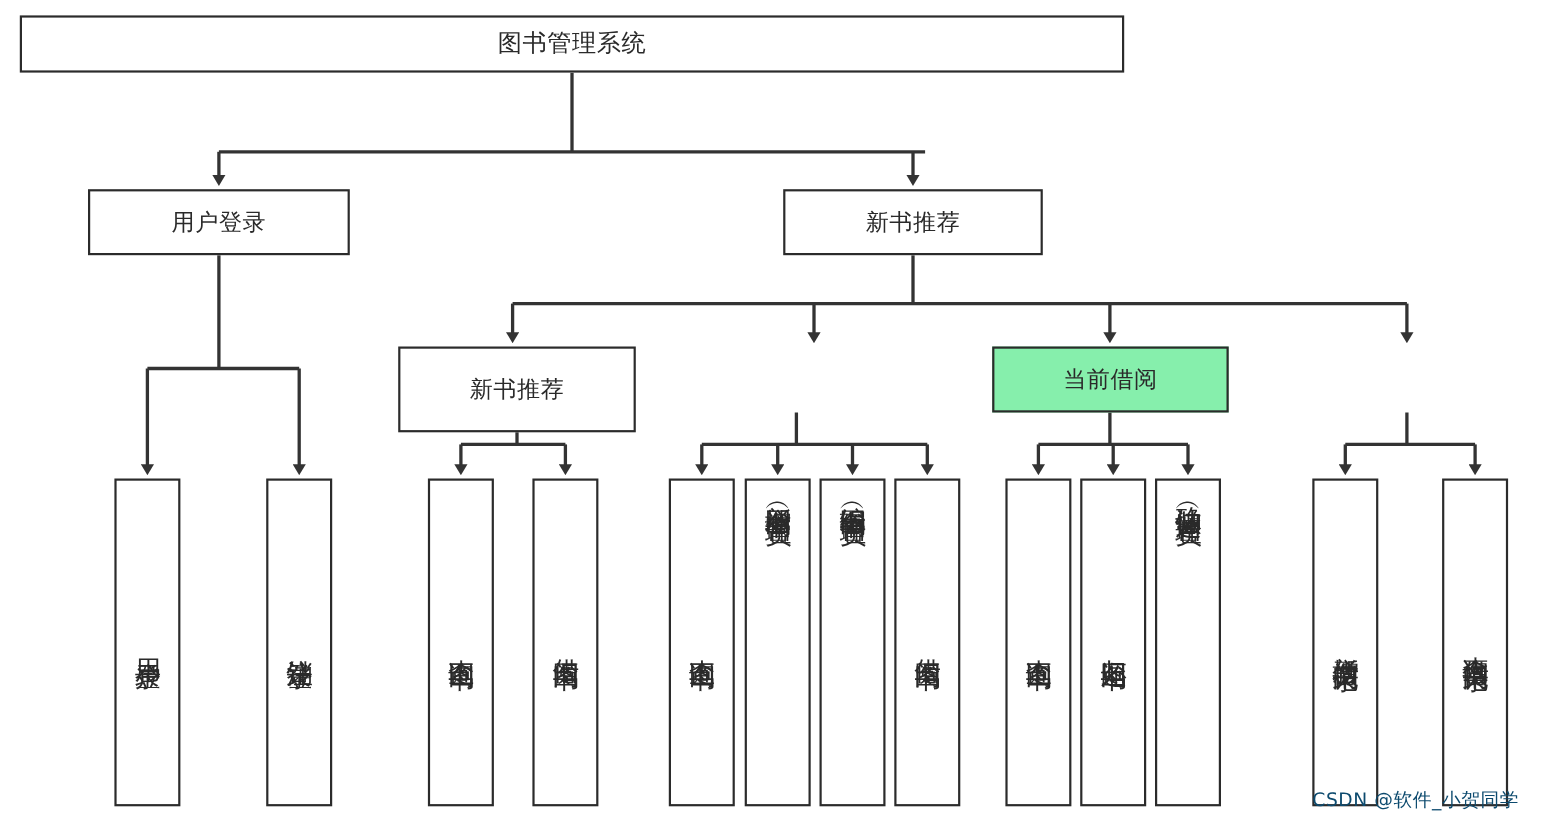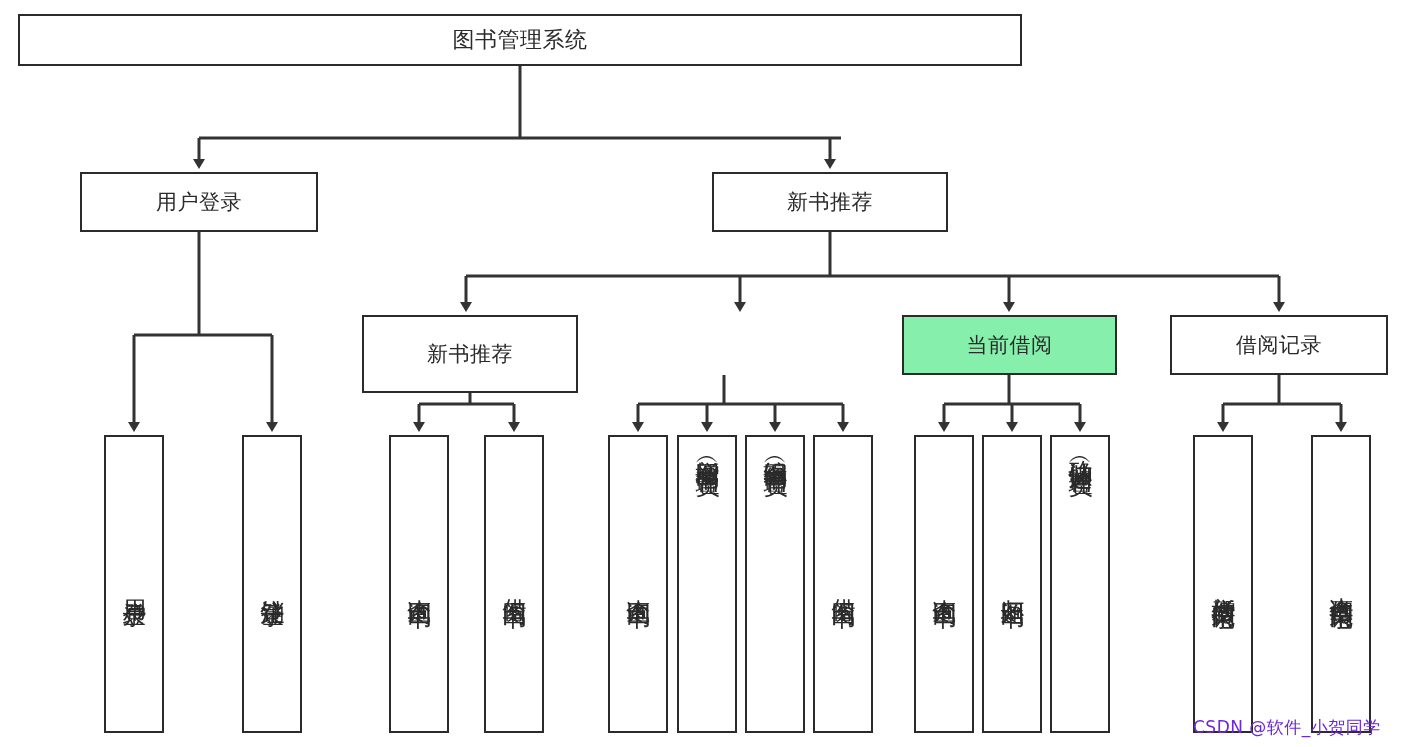--- a/index.html
+++ b/index.html
@@ -61,21 +61,21 @@
     letter-spacing: 2px;
     margin: 0 auto;
   }
   .node.vert.center {
     align-items: center;
     padding-top: 0;
   }
   .watermark {
     position: absolute;
     font-size: 17px;
-    color: #6d28d9;
+    color: #0c4a6e;
     white-space: nowrap;
     letter-spacing: 0.5px;
   }
 </style>
 </head>
 <body>
 
 <div id="canvas" style="background: rgb(255, 255, 255); padding-left: 12px;">
 
   <svg id="wires" viewBox="0 0 1405 747" xmlns="http://www.w3.org/2000/svg">
@@ -138,23 +138,20 @@
   <div class="node horiz" style="left: 712px; top: 172px; width: 236px; height: 60px; border-color: rgb(43, 43, 43); background: rgb(255, 255, 255); color: rgb(42, 42, 42);">
     <span class="lbl">新书推荐</span>
   </div>
 
   <div class="node horiz" style="left: 362px; top: 315px; width: 216px; height: 78px; border-color: rgb(43, 43, 43); background: rgb(255, 255, 255); color: rgb(42, 42, 42);">
     <span class="lbl">新书推荐</span>
   </div>
   <div class="node horiz" style="left: 902px; top: 315px; width: 215px; height: 60px; border-color: rgb(43, 43, 43); background: #86efac; color: rgb(42, 42, 42);">
     <span class="lbl">当前借阅</span>
   </div>
-  <div class="node horiz" style="left: 1170px; top: 315px; width: 218px; height: 60px; border-color: rgb(43, 43, 43); background: rgb(255, 255, 255); color: rgb(42, 42, 42);">
-    <span class="lbl">借阅记录</span>
-  </div>
 
   <div class="node vert center" style="left: 104px; top: 435px; width: 60px; height: 298px; border-color: rgb(43, 43, 43); background: rgb(255, 255, 255); color: rgb(42, 42, 42);">
     <span class="lbl">用户登录</span>
   </div>
   <div class="node vert center" style="left: 242px; top: 435px; width: 60px; height: 298px; border-color: rgb(43, 43, 43); background: rgb(255, 255, 255); color: rgb(42, 42, 42);">
     <span class="lbl">注销登录</span>
   </div>
   <div class="node vert center" style="left: 389px; top: 435px; width: 60px; height: 298px; border-color: rgb(43, 43, 43); background: rgb(255, 255, 255); color: rgb(42, 42, 42);">
     <span class="lbl">查询图书</span>
   </div>

